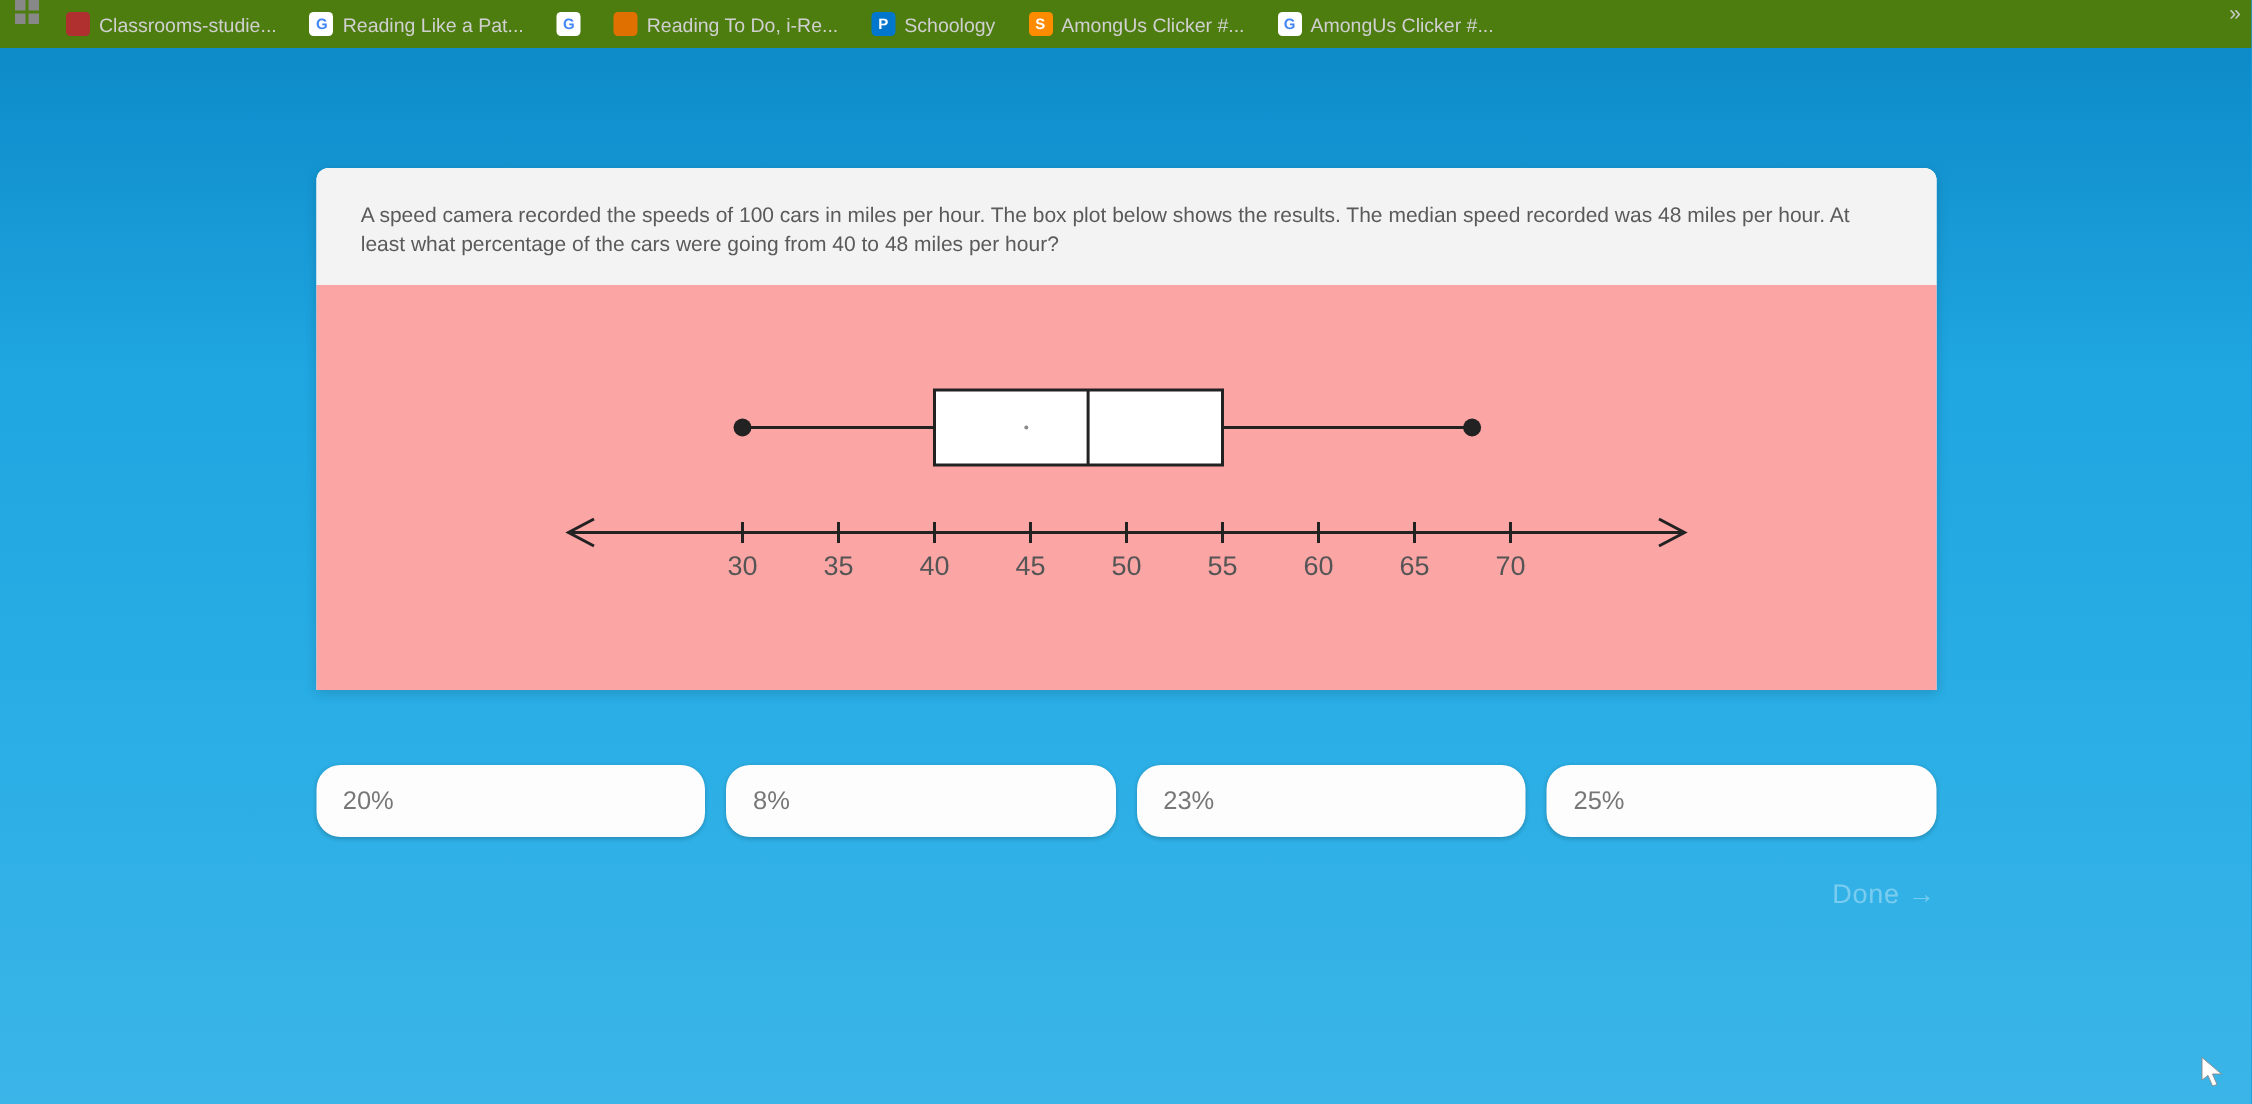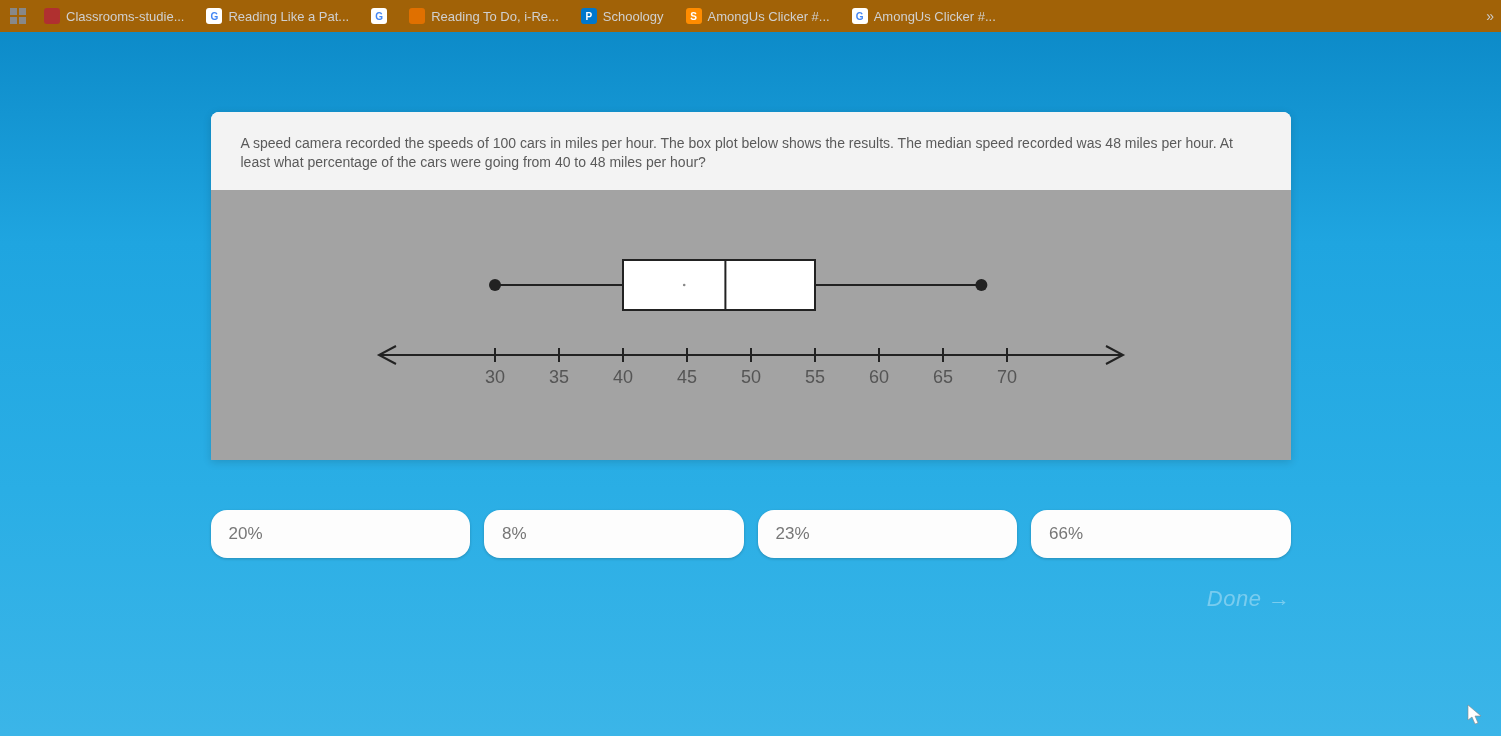--- a/index.html
+++ b/index.html
@@ -5,23 +5,22 @@
   * { margin: 0; padding: 0; box-sizing: border-box; }
   body {
     width: 1501px;
     height: 736px;
     font-family: Arial, sans-serif;
     background: #1a9dd9;
     overflow: hidden;
   }
   .bookmarks-bar {
     height: 32px;
-    background: #a16207;
-    display: flex;
-    align-items: center;
+    background: #4d7c0f;
+    display: flex;
     padding: 0 10px;
     color: #d0d0d0;
     font-size: 13px;
     gap: 18px;
     filter: blur(0.5px);
   }
   .bookmarks-bar .apps-icon {
     width: 16px; height: 16px;
     display: grid;
     grid-template-columns: 1fr 1fr;
@@ -68,21 +67,21 @@
   }
   .question-text {
     padding: 22px 30px 18px 30px;
     font-size: 14px;
     line-height: 1.35;
     color: #5a5a5a;
     background: #f3f3f3;
     border-radius: 8px 8px 0 0;
   }
   .plot-area {
-    background: #a3a3a3;
+    background: #fca5a5;
     padding: 45px 20px 55px 20px;
     display: flex;
     justify-content: center;
   }
   .boxplot-svg { display: block; }
   .answers-row {
     width: 1080px;
     display: flex;
     gap: 14px;
     margin-top: 50px;
@@ -99,26 +98,25 @@
     cursor: pointer;
     box-shadow: 0 1px 3px rgba(0,0,0,0.2);
   }
   .done-row {
     width: 1080px;
     text-align: right;
     margin-top: 28px;
   }
   .done-btn {
     color: rgba(255,255,255,0.35);
-    font-size: 22px;
+    font-size: 18px;
     background: none;
     border: none;
     cursor: default;
     letter-spacing: 0.5px;
-    font-style: italic;
   }
   .cursor {
     position: absolute;
     bottom: 10px;
     right: 18px;
     width: 16px;
     height: 22px;
   }
 </style>
 </head>
@@ -197,21 +195,21 @@
           <line x1="354.40000000000003" y1="25" x2="354.40000000000003" y2="75" stroke="#222" stroke-width="2"></line>
           <circle cx="313.20000000000005" cy="50" r="1.3" fill="#888"></circle>
         </svg>
     </div>
   </div>
 
   <div class="answers-row" id="answers-row">
       <button class="answer-btn">20%</button>
       <button class="answer-btn">8%</button>
       <button class="answer-btn">23%</button>
-      <button class="answer-btn">66%</button>
+      <button class="answer-btn">25%</button>
     </div>
 
   <div class="done-row">
     <button class="done-btn">Done →</button>
   </div>
 </div>
 
 <svg class="cursor" viewBox="0 0 16 22">
   <path d="M1 1 L1 16 L5 13 L8 20 L11 19 L8 12 L14 12 Z" fill="#fff" stroke="#888" stroke-width="0.6"></path>
 </svg>

